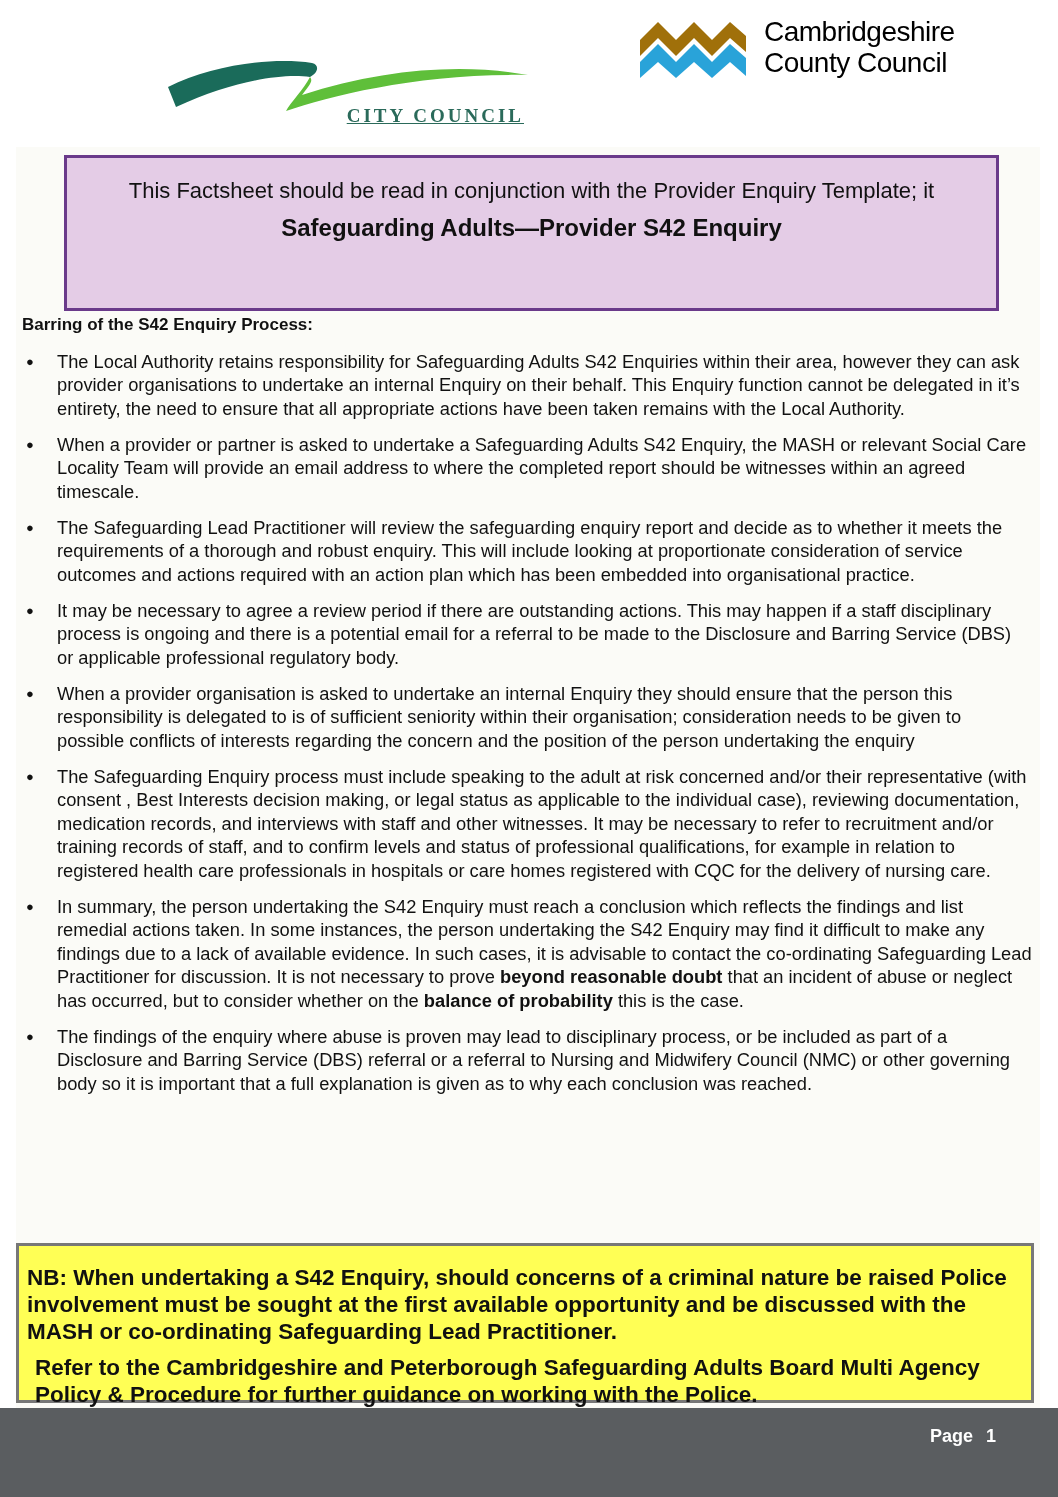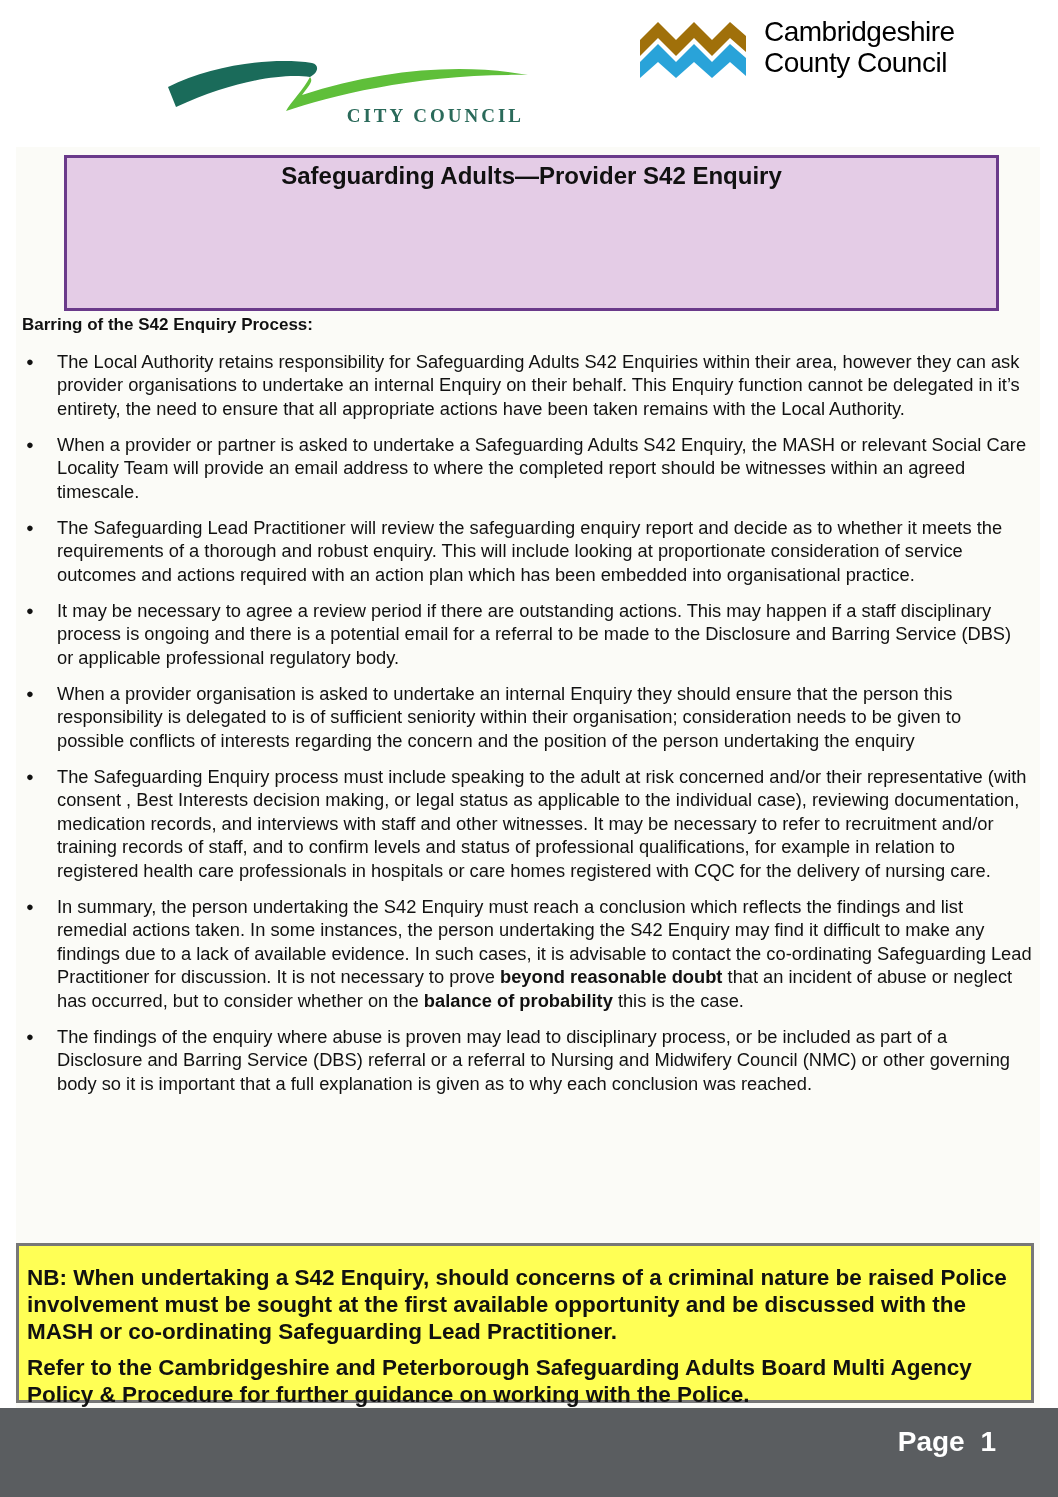--- a/index.html
+++ b/index.html
@@ -13,21 +13,21 @@
       position: absolute; left: 162px; top: 10px; width: 370px; height: 120px;
     }
     .logo-pcc .pcc-title {
       position: absolute; left: 6px; top: 8px;
       font-family: "Liberation Serif", serif; font-weight: bold;
       font-size: 33px; letter-spacing: 5px; color: #1a6b5a;
     }
     .logo-pcc .pcc-sub {
       position: absolute; right: 8px; top: 95px;
       font-family: "Liberation Serif", serif; font-weight: bold;
-      font-size: 19px; letter-spacing: 3px; color: #2a6a5a;
+      font-size: 19px; letter-spacing: 3px; color: #2a6a5a; text-decoration: underline;
     }
     .logo-pcc svg { position: absolute; left: 0; top: 45px; }
 
     .logo-ccc {
       position: absolute; left: 640px; top: 14px; width: 310px; height: 70px;
     }
     .logo-ccc svg { position: absolute; left: 0; top: 4px; }
     .logo-ccc .ccc-text {
       position: absolute; left: 112px; top: 2px;
       font-family: "Liberation Sans", sans-serif;
@@ -67,28 +67,28 @@
       position: absolute; left: 4px; top: 0; font-size: 13px;
     }
     .nb-box {
       position: absolute; left: 16px; top: 1243px; width: 1018px; height: 160px;
       background: #ffff55; border: 3px solid #777;
       box-sizing: border-box; padding: 18px 8px;
     }
     .nb-box p {
       margin: 0; font-size: 22.5px; line-height: 27px; font-weight: bold; color: #111;
     }
-    .nb-box p + p { margin-top: 9px; }
+    .nb-box p + p { margin-top: 9px; margin-left: 8px; }
     .footer {
       position: absolute; left: 0; top: 1408px; width: 1058px; height: 89px;
       background: #5a5d60;
     }
     .footer .page-label {
       position: absolute; right: 62px; top: 18px;
-      font-size: 28px; font-weight: bold; color: #ffffff; word-spacing: 8px;
+      font-size: 18px; font-weight: bold; color: #ffffff; word-spacing: 8px;
     }
   </style>
 </head>
 <body>
 
 <div class="logo-pcc">
   <svg width="370" height="60" viewBox="0 0 370 60">
     <path d="M6 32 C 50 10, 110 2, 150 8 C 158 10, 156 18, 148 22 C 120 18, 70 26, 14 52 Z" fill="#1a6b5a"></path>
     <path d="M148 22 C 142 34, 128 48, 124 56 C 170 40, 260 18, 366 20 C 300 8, 220 14, 140 40 C 146 32, 152 26, 148 22 Z" fill="#5fbf3a"></path>
   </svg>
@@ -102,20 +102,21 @@
   </svg>
   <div class="ccc-text">
     <div>Cambridgeshire</div>
     <div>County Council</div>
   </div>
 </div>
 
 <div class="page-panel"></div>
 
 <div class="intro-box">
+  <div class="intro-line first">This Factsheet should be read in conjunction with the Provider Enquiry Template; it</div>
   <div class="intro-title">Safeguarding Adults—Provider S42 Enquiry</div>
 </div>
 
 <div class="section-heading">Barring of the S42 Enquiry Process:</div>
 
 <ul class="bullets">
   <li><span class="dot">●</span><span>The Local Authority retains responsibility for Safeguarding Adults S42 Enquiries within their area, however they can ask provider organisations to undertake an internal Enquiry on their behalf. This Enquiry function cannot be delegated in it’s entirety, the need to ensure that all appropriate actions have been taken remains with the Local Authority.</span></li>
   <li><span class="dot">●</span><span>When a provider or partner is asked to undertake a Safeguarding Adults S42 Enquiry, the MASH or relevant Social Care Locality Team will provide an email address to where the completed report should be witnesses within an agreed timescale.</span></li>
   <li><span class="dot">●</span><span>The Safeguarding Lead Practitioner will review the safeguarding enquiry report and decide as to whether it meets the requirements of a thorough and robust enquiry. This will include looking at proportionate consideration of service outcomes and actions required with an action plan which has been embedded into organisational practice.</span></li>
   <li><span class="dot">●</span><span>It may be necessary to agree a review period if there are outstanding actions.  This may happen if a staff disciplinary process is ongoing and there is a potential email for a referral to be made to the Disclosure and Barring Service (DBS) or applicable professional regulatory body.</span></li>

